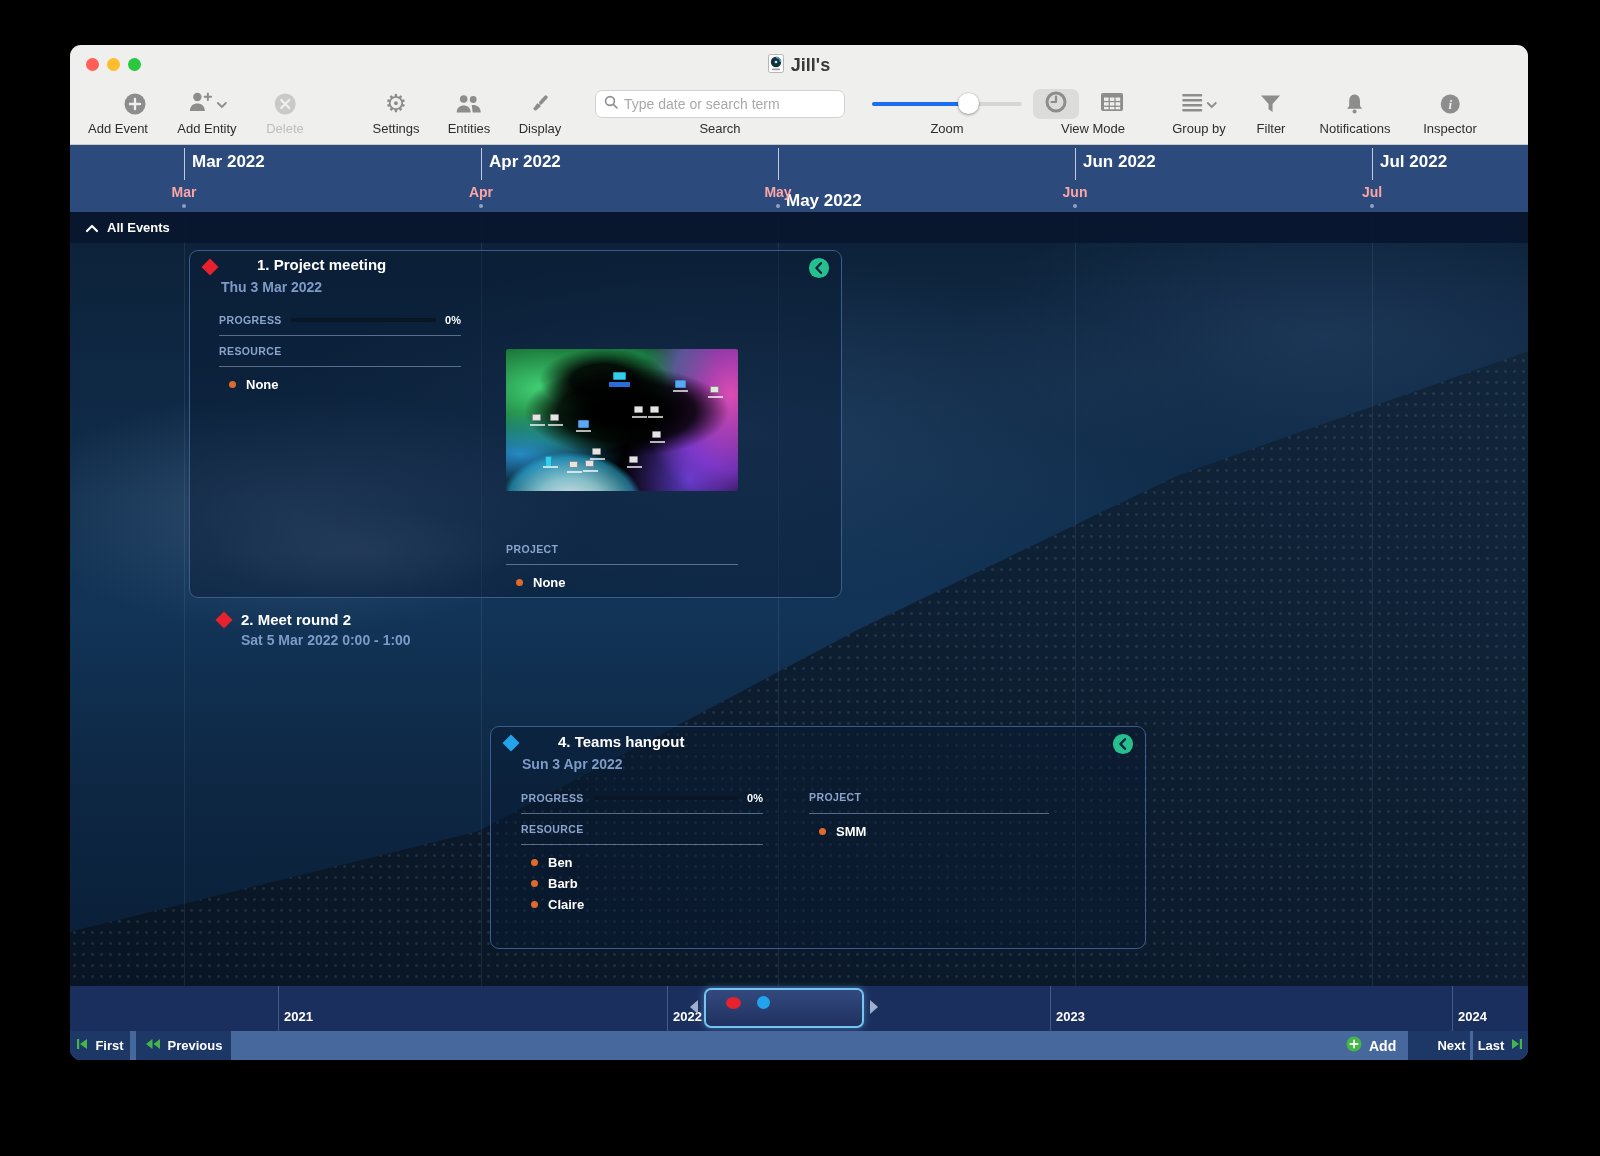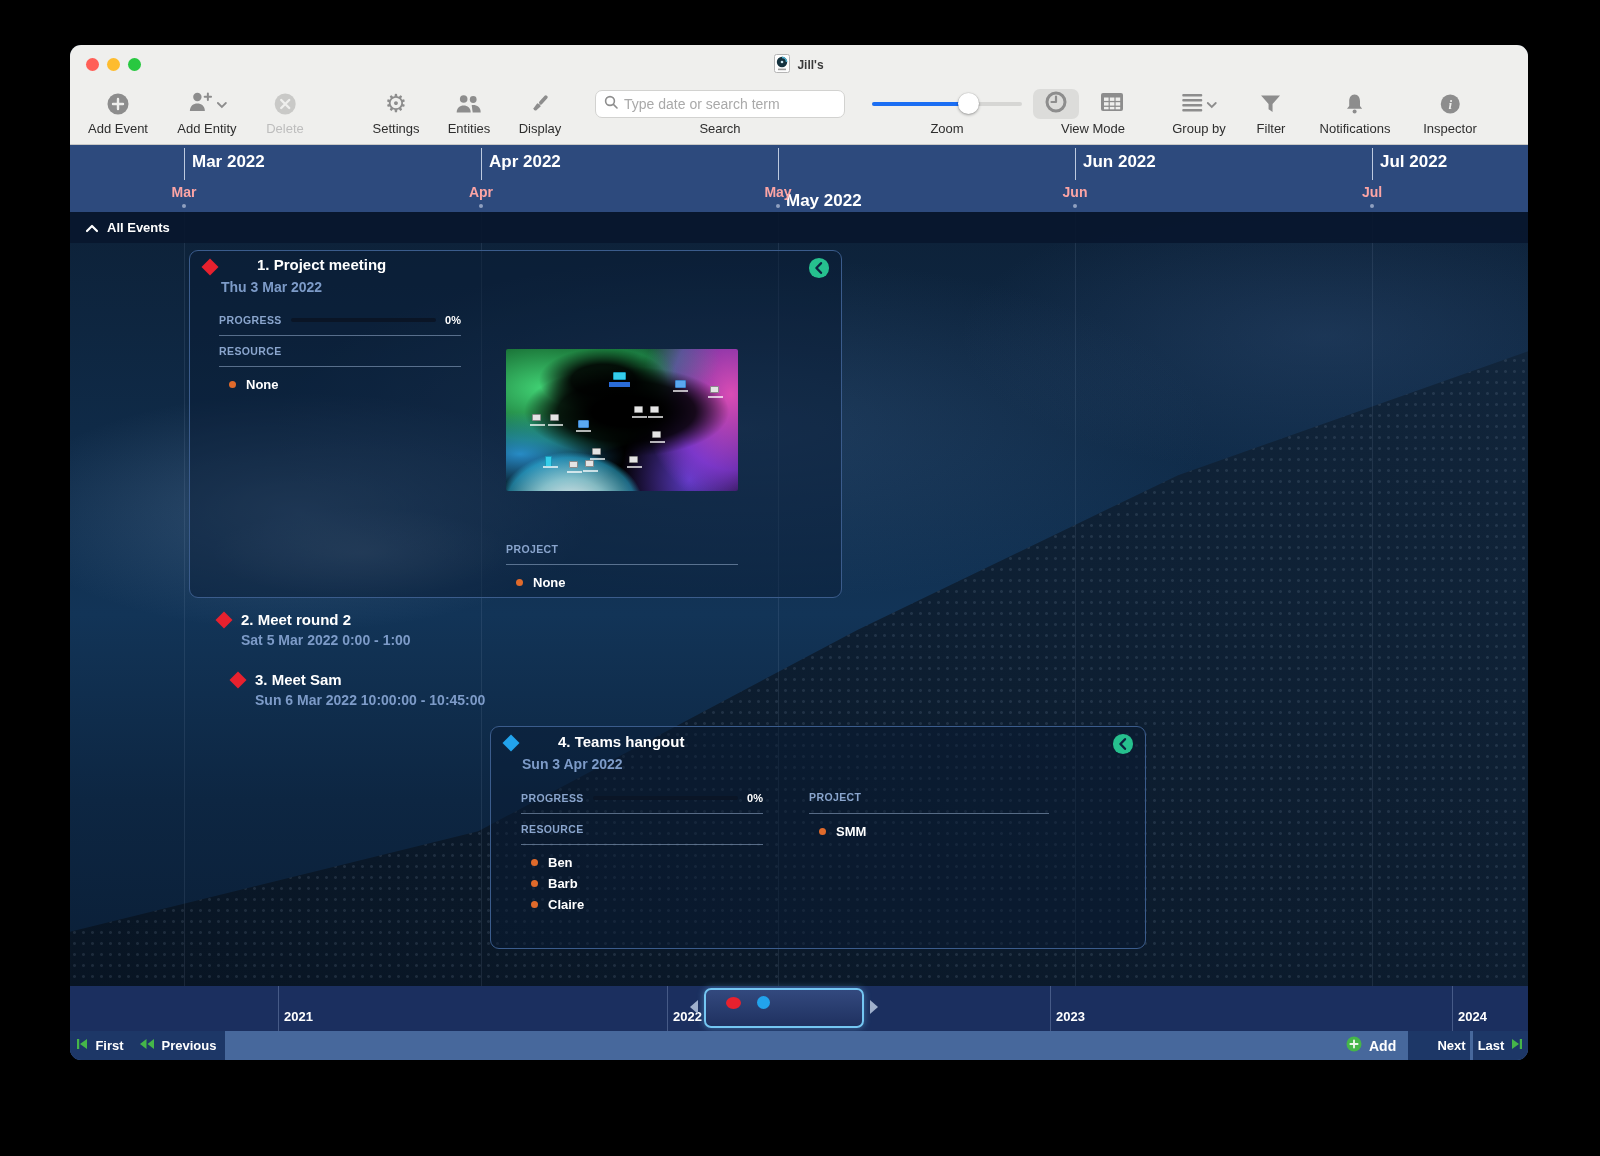--- a/index.html
+++ b/index.html
@@ -9,21 +9,21 @@
   .window{position:absolute;left:70px;top:45px;width:1458px;height:1015px;border-radius:11px;overflow:hidden;background:#0e2238;box-shadow:0 20px 60px rgba(0,0,0,.8);}
 
   
   .titlebar{position:absolute;left:0;top:0;width:100%;height:40px;background:#efefed;}
   .traffic{position:absolute;left:16px;top:13px;display:flex;gap:8px;}
   .traffic span{width:13px;height:13px;border-radius:50%;display:block;}
   .t-red{background:var(--traffic_red);}
   .t-yellow{background:var(--traffic_yellow);}
   .t-green{background:var(--traffic_green);}
   .title-wrap{position:absolute;left:0;top:0;width:100%;height:40px;display:flex;align-items:center;justify-content:center;gap:7px;}
-  .title-txt{font-size:12px;font-weight:bold;color:#3a3a3a;}
+  .title-txt{font-size:18px;font-weight:bold;color:#3a3a3a;}
 
   
   .toolbar{position:absolute;left:0;top:40px;width:100%;height:60px;background:#efefed;border-bottom:1px solid #c9c9c7;}
   .tbi{position:absolute;top:3px;transform:translateX(-50%);display:flex;flex-direction:column;align-items:center;}
   .tbi .ibox{height:32px;display:flex;align-items:center;justify-content:center;gap:3px;}
   .tbi .lbl{font-size:13px;color:#2e2e2e;margin-top:1px;white-space:nowrap;}
   .tbi.disabled .lbl{color:#bdbdbd;}
   .gear-glyph{font-family:"DejaVu Sans",sans-serif;font-size:25px;color:var(--icon_gray);line-height:26px;}
   .search-field{position:absolute;left:525px;top:5px;width:250px;height:28px;background:#fff;border:1px solid #d2d2d0;border-radius:7px;display:flex;align-items:center;padding:0 8px;gap:6px;}
   .search-field input{border:none;outline:none;width:100%;font-size:14px;color:#333;background:transparent;font-family:inherit;}
@@ -113,21 +113,21 @@
   .sel-dot.red{left:20px;top:7px;width:15px;height:12px;background:var(--red_diamond);}
   .sel-dot.blue{left:51px;top:6px;width:13px;height:13px;background:var(--blue_diamond);}
   .ov-arrow{position:absolute;top:14px;width:0;height:0;cursor:pointer;}
   .ov-arrow.left{left:620px;border-top:7px solid transparent;border-bottom:7px solid transparent;border-right:8px solid #9fb0cc;}
   .ov-arrow.right{left:800px;border-top:7px solid transparent;border-bottom:7px solid transparent;border-left:8px solid #9fb0cc;}
 
   
   .navbar{position:absolute;left:0;top:986px;width:100%;height:29px;background:var(--navbar_bg);}
   .seg{position:absolute;top:0;bottom:0;background:var(--segment_bg);display:flex;align-items:center;justify-content:center;gap:7px;font-size:13px;font-weight:bold;color:#fff;cursor:pointer;}
   .seg-first{left:0;width:60px;}
-  .seg-prev{left:60px;width:95px;}
+  .seg-prev{left:66px;width:95px;}
   .seg-next{left:1338px;width:62px;padding-left:48px;}
   .seg-last{left:1403px;width:55px;}
   .add-btn{position:absolute;left:1276px;top:0;bottom:0;display:flex;align-items:center;gap:7px;font-size:14px;font-weight:bold;color:#fff;cursor:pointer;}
 </style>
 </head>
 <body>
 
 <div class="stage">
 <div class="window">
 
@@ -145,21 +145,21 @@
               <path d="M8 3.4 A4.6 4.6 0 0 1 12.6 8" stroke="#4aa9c8" stroke-width="1.6" fill="none"></path>
               <circle cx="8" cy="8" r="1.3" fill="#cfe8f2"></circle>
               <rect x="4" y="14.6" width="8" height="1.6" fill="#9a9a9a"></rect>
             </svg>
       </span>
       <span class="title-txt">Jill's</span>
     </div>
   </div>
 
   <div class="toolbar">
-    <div class="tbi" style="left:48px;">
+    <div class="tbi" style="left:48px;align-items:flex-end;">
       <span class="ibox">
         <svg width="26" height="26" viewBox="0 0 26 26">
               <circle cx="13" cy="13" r="10.5" fill="var(--icon_gray)"></circle>
               <path d="M13 8 V18 M8 13 H18" stroke="#efefed" stroke-width="2.4" stroke-linecap="round"></path>
             </svg>
       </span>
       <span class="lbl">Add Event</span>
     </div>
 
     <div class="tbi" style="left:137px;">
@@ -413,25 +413,20 @@
         </ul>
       </div>
     </div>
 
     <div class="ev-float" style="left:148px;top:399px;">
       <span class="diamond d-red fd"></span>
       <div class="ft">2. Meet round 2</div>
       <div class="fdate">Sat 5 Mar 2022 0:00 - 1:00</div>
     </div>
 
-    <div class="ev-float" style="left:162px;top:459px;">
-      <span class="diamond d-red fd"></span>
-      <div class="ft">3. Meet Sam</div>
-      <div class="fdate">Sun 6 Mar 2022 10:00:00 - 10:45:00</div>
-    </div>
 
     <div class="card card4">
       <span class="diamond d-blue" style="left:14px;top:10px;"></span>
       <span class="ev-title" style="left:31px;top:6px;">4. Teams hangout</span>
       <span class="ev-date" style="left:31px;top:29px;">Sun 3 Apr 2022</span>
       <span class="btn-collapse">
         <svg width="22" height="22" viewBox="0 0 24 24">
               <circle cx="12" cy="12" r="11" fill="var(--green_button)"></circle>
               <path d="M14.2 6.8 L9.2 12 L14.2 17.2" stroke="#0c2240" stroke-width="2.6" fill="none" stroke-linecap="round" stroke-linejoin="round"></path>
             </svg>

